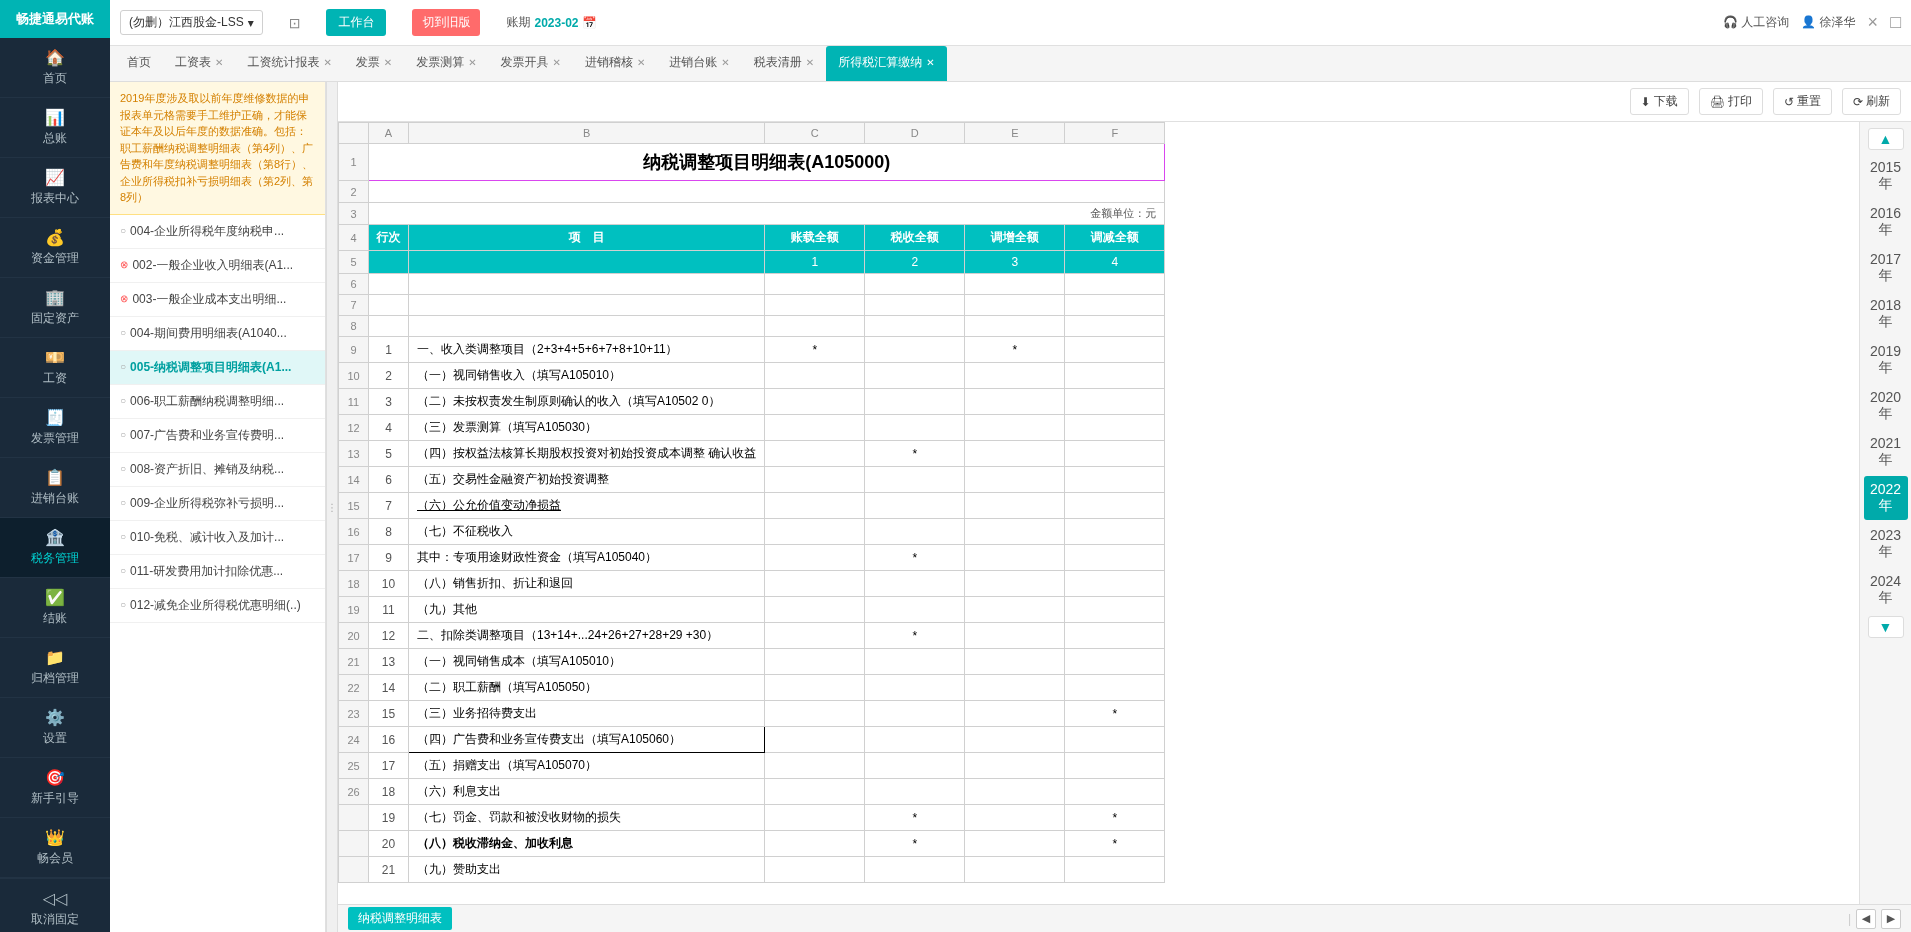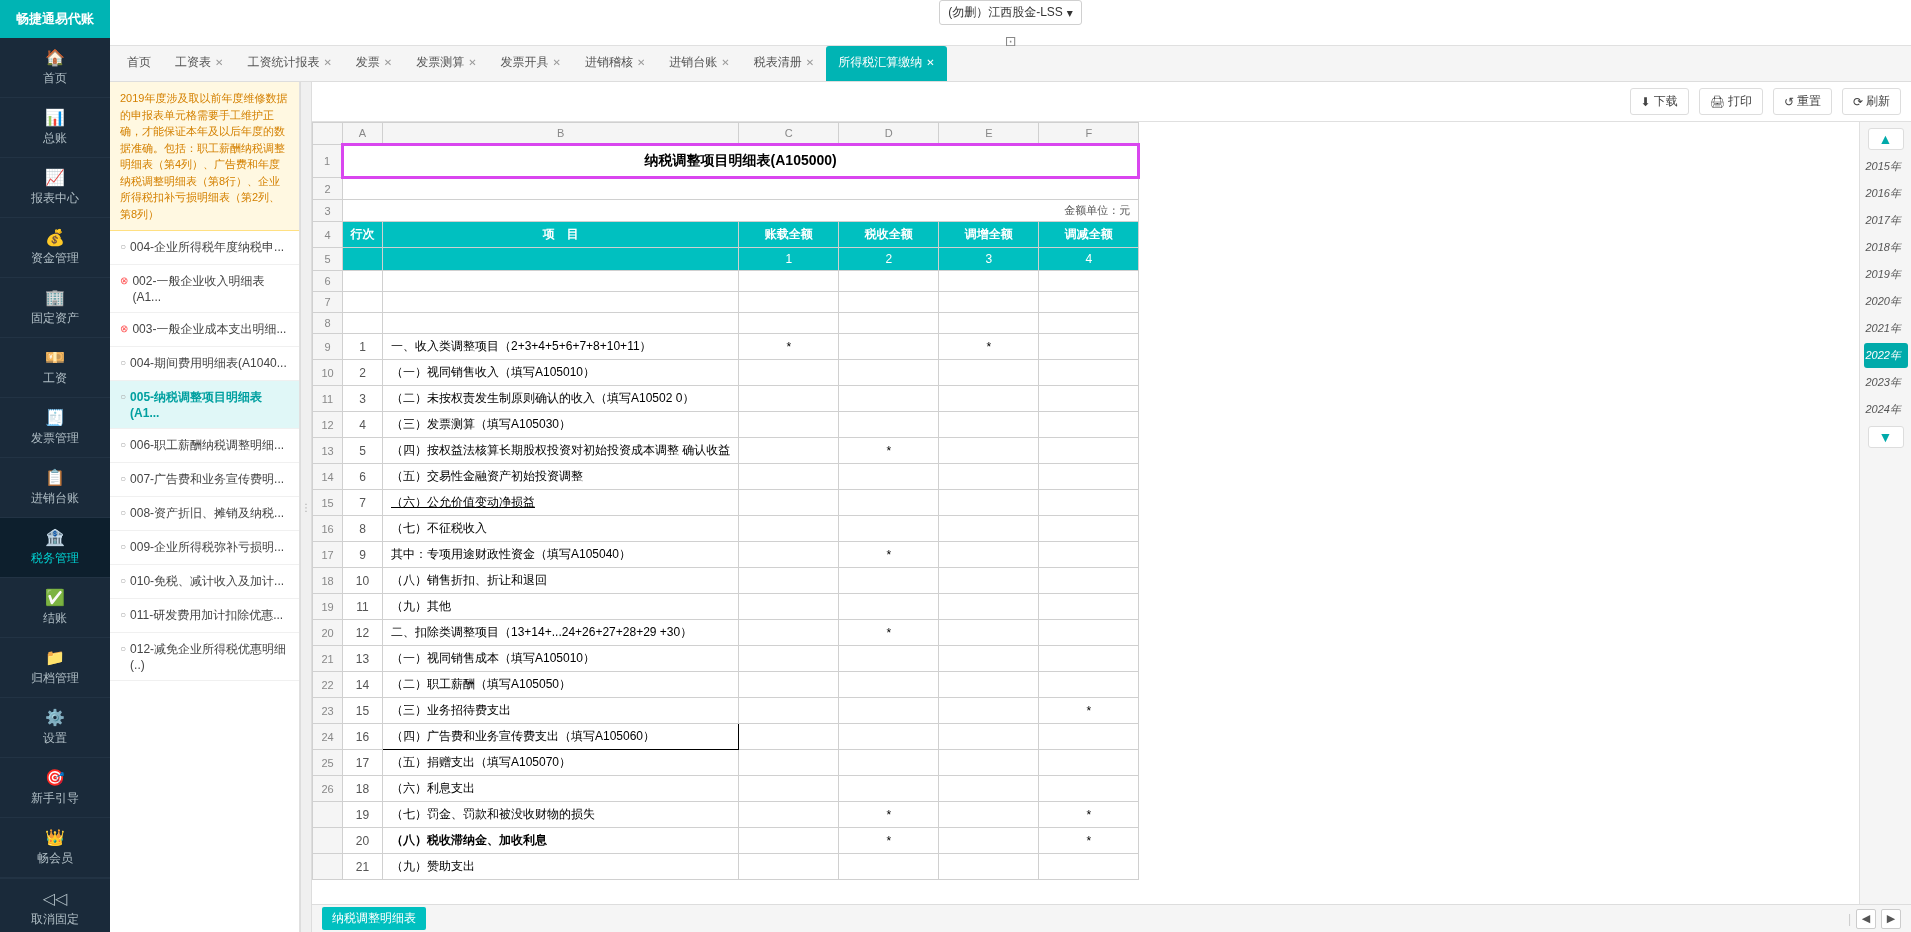--- a/index.html
+++ b/index.html
@@ -53,23 +53,22 @@
     }
 
     
     .topbar {
       background: white;
       height: 46px;
       display: flex;
       align-items: center;
       padding: 0 10px;
       border-bottom: 1px solid #e0e0e0;
-      gap: 8px;
+      gap: 26px;
       flex-shrink: 0;
-      flex-direction: column;
     }
     .company-select {
       display: flex;
       align-items: center;
       border: 1px solid #d0d0d0;
       border-radius: 3px;
       padding: 3px 8px;
       font-size: 12px;
       color: #333;
       background: white;
@@ -148,21 +147,21 @@
     
     .content {
       flex: 1;
       display: flex;
       overflow: hidden;
       background: white;
     }
 
     
     .left-panel {
-      width: 190px;
+      width: 216px;
       border-right: 1px solid #e0e0e0;
       overflow-y: auto;
       flex-shrink: 0;
       background: white;
     }
     .notice-bar {
       background: #fff8e1;
       padding: 8px 10px;
       font-size: 11px;
       color: #d48000;
@@ -251,26 +250,26 @@
       font-size: 14px;
       color: #00aaaa;
       background: white;
       border: 1px solid #ddd;
       border-radius: 3px;
       margin: 2px 0;
     }
     .year-item {
       width: 44px;
       padding: 5px 2px;
-      font-size: 11px;
+      text-align: center;
+      font-size: 14px;
       cursor: pointer;
       color: #555;
       border-radius: 3px;
       margin: 2px 0;
-      font-style: italic;
     }
     .year-item.active { background: #00aaaa; color: white; }
 
     
     .bottom-tabbar {
       height: 28px;
       border-top: 1px solid #ddd;
       background: #f5f5f5;
       display: flex;
       align-items: center;
@@ -556,21 +555,21 @@
                 <td style="background:#f5f5f5; border:1px solid #d0d0d0; text-align:center; color:#888; font-size:11px;">B</td>
                 <td style="background:#f5f5f5; border:1px solid #d0d0d0; text-align:center; color:#888; font-size:11px;">C</td>
                 <td style="background:#f5f5f5; border:1px solid #d0d0d0; text-align:center; color:#888; font-size:11px;">D</td>
                 <td style="background:#f5f5f5; border:1px solid #d0d0d0; text-align:center; color:#888; font-size:11px;">E</td>
                 <td style="background:#f5f5f5; border:1px solid #d0d0d0; text-align:center; color:#888; font-size:11px;">F</td>
               </tr>
             </thead>
             <tbody id="table-body">
                 <tr>
   <td style="background:#f5f5f5; border:1px solid #d0d0d0; text-align:center; color:#888; font-size:11px;">1</td>
-  <td colspan="6" class="title-row" style="text-align:center; font-size:14px; font-weight:bold; border:3px solid #d946ef; padding:6px;">纳税调整项目明细表(A105000)</td>
+  <td colspan="6" class="title-row" style="text-align:center; font-size:18px; font-weight:bold; border:1px solid #d946ef; padding:6px;">纳税调整项目明细表(A105000)</td>
 </tr>
                 <tr>
   <td style="background:#f5f5f5; border:1px solid #d0d0d0; text-align:center; color:#888; font-size:11px;">2</td>
   <td colspan="6" style="border:1px solid #d0d0d0; height:22px;"></td>
 </tr>
                 <tr>
   <td style="background:#f5f5f5; border:1px solid #d0d0d0; text-align:center; color:#888; font-size:11px;">3</td>
   <td colspan="6" style="border:1px solid #d0d0d0; text-align:right; padding:3px 8px; font-size:11px; color:#555;">金额单位：元</td>
 </tr>
                 <tr>

